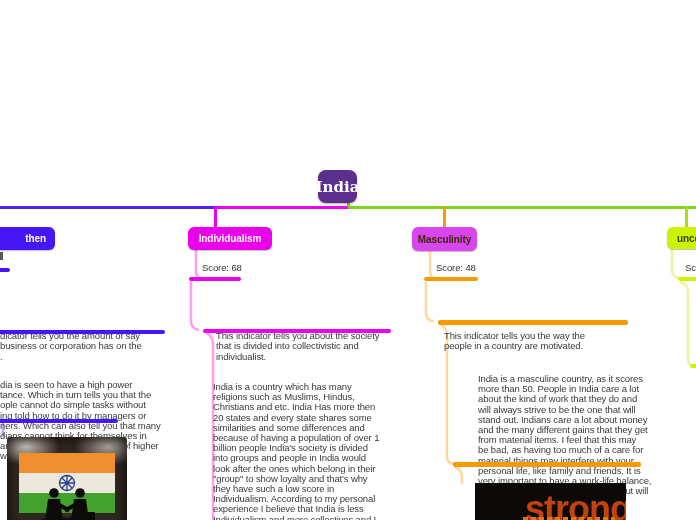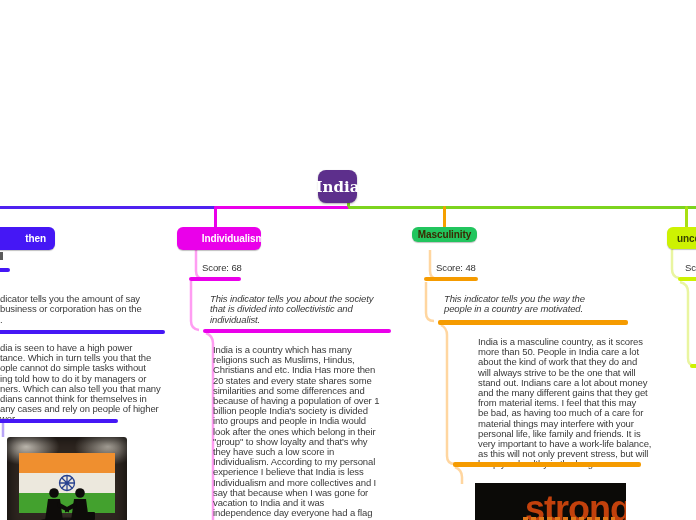--- a/index.html
+++ b/index.html
@@ -24,31 +24,31 @@
     white-space:nowrap;
   }
   .root-node{
     position:absolute;left:318px;top:170px;width:39px;height:33px;
     background:#5d2f8c;border-radius:8px;
     display:flex;align-items:center;justify-content:center;
     color:#fff;font-family:"DejaVu Serif", serif;font-weight:bold;font-size:15px;
     box-shadow:0 1px 2px rgba(0,0,0,0.3);
   }
   .pd-node{left:-86px;top:227px;width:141px;height:23px;background:#4517f5;justify-content:flex-end;padding-right:9px;box-sizing:border-box;}
-  .ind-node{left:177px;top:227px;width:56px;height:23px;background:#ea00ea;padding-left:28px;}
-  .mas-node{left:412px;top:227px;width:65px;height:15px;background:#22c55e;color:#3a2a00;}
+  .ind-node{left:188px;top:227px;width:84px;height:23px;background:#ea00ea;}
+  .mas-node{left:412px;top:227px;width:65px;height:24px;background:#d946ef;color:#3a2a00;}
   .unc-node{left:667px;top:227px;width:130px;height:22px;background:#cdf202;color:#384400;justify-content:flex-start;padding-left:10px;box-sizing:border-box;}
   
   .score{
     position:absolute;font-size:9.5px;color:#333;letter-spacing:-0.1px;white-space:nowrap;
   }
   .map-text{
     position:absolute;
     font-size:9.5px;line-height:10.4px;letter-spacing:-0.12px;
-    color:#3a3a3a;white-space:pre-line;
+    color:#3a3a3a;white-space:pre-line;margin-top:37px;
   }
   .para{line-height:10.2px;}
   .underline{position:absolute;border-radius:2px;}
   .frag{position:absolute;left:0;top:252px;width:2.5px;height:8px;background:#5a5a5a;}
   
   .flag-img{
     position:absolute;left:7px;top:437px;width:120px;height:95px;
     border-radius:3px;overflow:hidden;
     background:
       radial-gradient(ellipse 46px 26px at 16% 10%, rgba(205,200,190,0.95), rgba(205,200,190,0) 72%),
@@ -138,21 +138,21 @@
       <rect x="80" y="75" width="8" height="8" rx="1"></rect>
     </g>
   </svg>
 </div>
 
 <div class="node ind-node">
   <span>Individualism</span>
 </div>
 <div class="score" style="left:202px;top:262px;">Score: 68</div>
 <div class="underline" style="left:189px;top:277px;width:52px;height:3.5px;background:#ea00ea;"></div>
-<div class="map-text" style="left:210px;top:294px;font-style:italic;">This indicator tells you about the society
+<div class="map-text" style="left:216px;top:294px;">This indicator tells you about the society
 that is divided into collectivistic and
 individualist.</div>
 <div class="underline" style="left:203px;top:329px;width:188px;height:4px;background:#ea00ea;"></div>
 <div class="map-text para" style="left:213px;top:345px;">India is a country which has many
 religions such as Muslims, Hindus,
 Christians and etc. India Has more then
 20 states and every state shares some
 similarities and some differences and
 because of having a population of over 1
 billion people India's society is divided
@@ -165,21 +165,21 @@
 Individualism and more collectives and I
 say that because when I was gone for
 vacation to India and it was
 independence day everyone had a flag</div>
 
 <div class="node mas-node">
   <span>Masculinity</span>
 </div>
 <div class="score" style="left:436px;top:262px;">Score: 48</div>
 <div class="underline" style="left:424px;top:277px;width:54px;height:3.5px;background:#f59b00;"></div>
-<div class="map-text" style="left:444px;top:294px;font-style:italic;">This indicator tells you the way the
+<div class="map-text" style="left:444px;top:294px;">This indicator tells you the way the
 people in a country are motivated.</div>
 <div class="underline" style="left:438px;top:320px;width:190px;height:4.5px;background:#f59b00;"></div>
 <div class="map-text para" style="left:478px;top:337px;">India is a masculine country, as it scores
 more than 50. People in India care a lot
 about the kind of work that they do and
 will always strive to be the one that will
 stand out. Indians care a lot about money
 and the many different gains that they get
 from material items. I feel that this may
 be bad, as having too much of a care for

